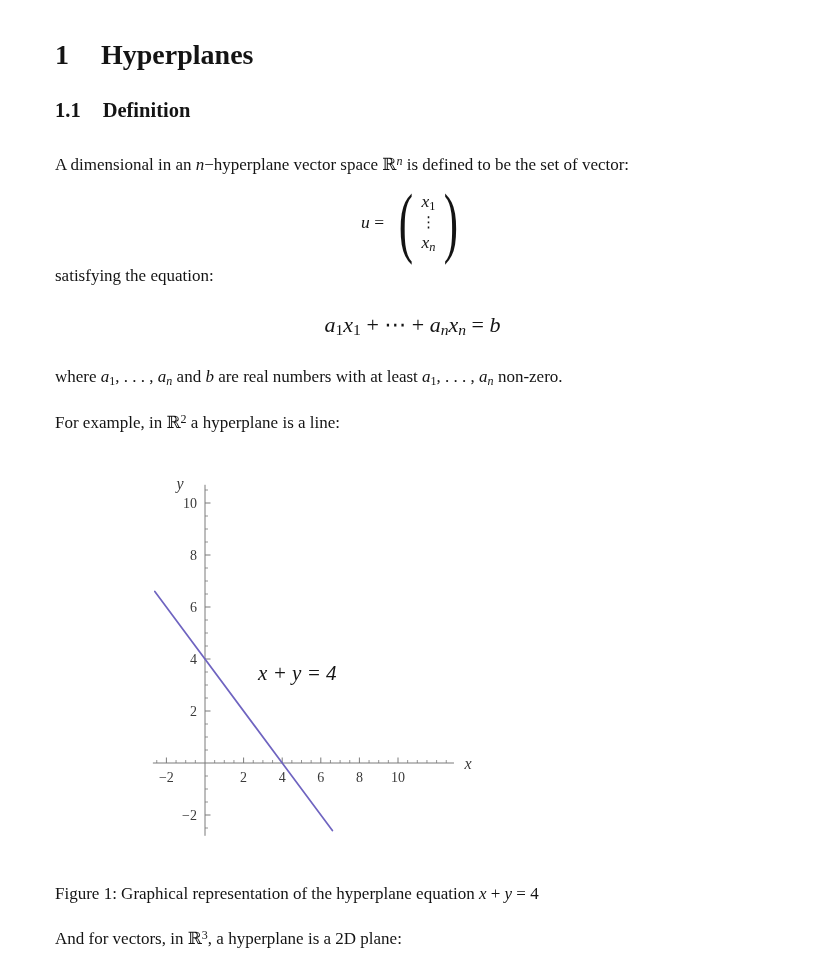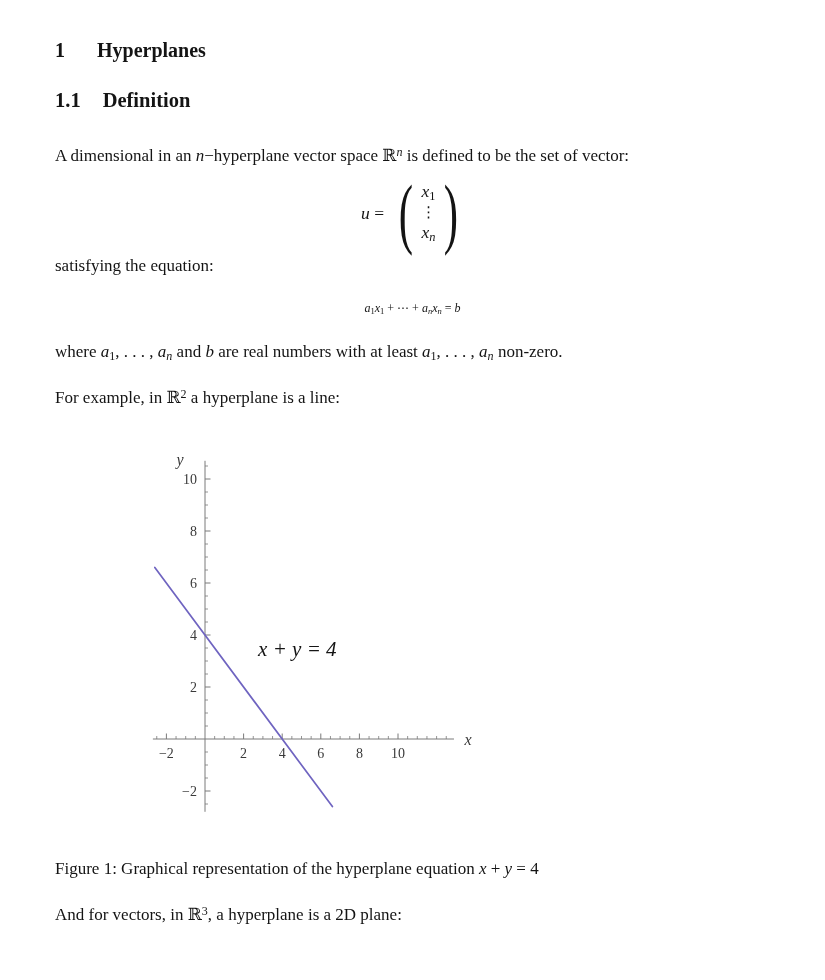--- a/index.html
+++ b/index.html
@@ -9,21 +9,21 @@
     height: 980px;
     padding: 34px 55px 10px 55px;
     font-family: "Liberation Serif", "DejaVu Serif", serif;
     font-size: 17px;
     line-height: 1.5;
     color: #141414;
     overflow: hidden;
     background: #ffffff;
   }
   h1.section {
-    font-size: 20px;
+    font-size: 28px;
     font-weight: bold;
     margin: 4px 0 26px 0;
     line-height: 1.2;
   }
   h1.section .sec-num { margin-right: 32px; }
   h2.subsection {
     font-size: 20.5px;
     font-weight: bold;
     margin: 0 0 30px 0;
     line-height: 1.2;
@@ -56,21 +56,21 @@
     flex-direction: column;
     align-items: center;
     line-height: 1.3;
     padding: 0 2px;
     justify-content: center;
   }
   .vec-col .vdots { font-size: 15px; line-height: 1.15; }
   .display-eq {
     text-align: center;
     margin: 20px 0 22px 0;
-    font-size: 12px;
+    font-size: 22px;
   }
   .sp-before { margin-top: 20px; }
   figure { margin: 16px 0 0 0; padding: 0; }
   #figure-plot { margin-left: 66px; }
   figcaption {
     margin-top: 22px;
     font-size: 17px;
   }
   .last-para { margin-top: 20px; }
 </style>

